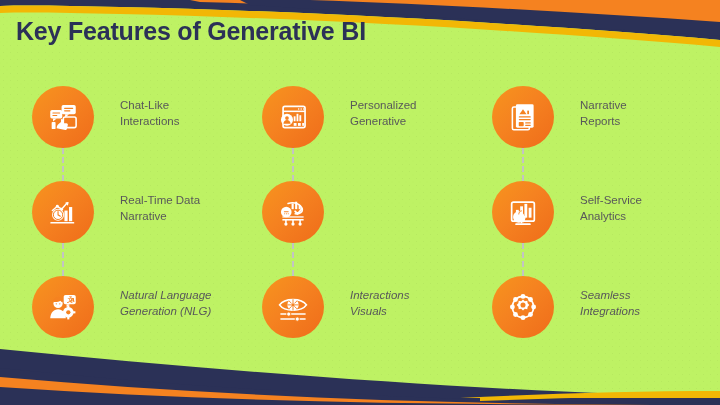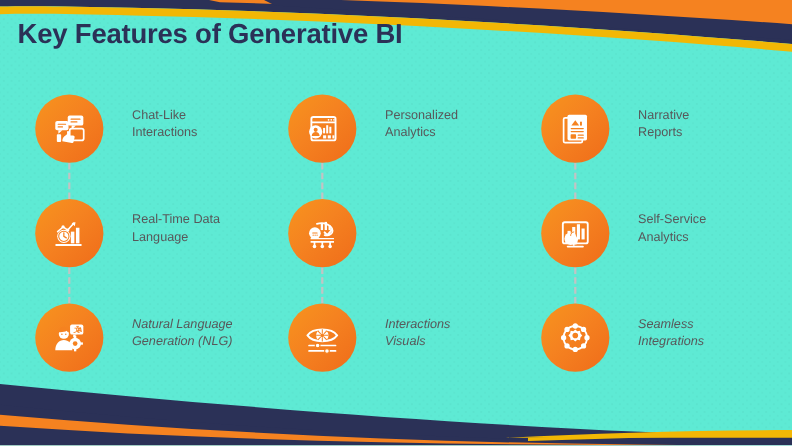--- a/index.html
+++ b/index.html
@@ -8,21 +8,21 @@
     background: #ffffff;
   }
   body {
     font-family: "Liberation Sans", sans-serif;
   }
   #slide {
     position: relative;
     width: 720px;
     height: 405px;
     overflow: hidden;
-    background: #5eead4;
+    background: #bef264;
   }
   
   #bg-texture {
     position: absolute;
     inset: 0;
     background-image:
       radial-gradient(circle, rgba(0,0,0,0.035) 0.6px, transparent 0.7px),
       radial-gradient(circle, rgba(0,0,0,0.022) 0.6px, transparent 0.7px);
     background-size: 7px 7px, 7px 7px;
     background-position: 0 0, 3.5px 3.5px;
@@ -172,21 +172,21 @@
             <path d="M27 11 L32 10 L31 15 Z" fill="#ffffff"></path>
             <rect x="26" y="22" width="4.5" height="15" fill="#ffffff"></rect>
             <rect x="32.5" y="17" width="4.5" height="20" fill="#ffffff"></rect>
             <circle cx="17" cy="28" r="8.5" fill="#ffffff"></circle>
             <circle cx="17" cy="28" r="6.6" fill="none" stroke="#f58220" stroke-width="1.4"></circle>
             <path d="M17 23.5 L17 28 L20.2 30" stroke="#f58220" stroke-width="1.6" stroke-linecap="round" fill="none"></path>
             <rect x="6" y="38" width="34" height="2.4" rx="1.2" fill="#ffffff"></rect>
           </svg>
         </div>
         <div class="feature-label">Real-Time Data
-Language</div>
+Narrative</div>
       </div>
 
       <div class="feature row-2">
         <div class="icon-circle">
           <svg viewBox="0 0 48 48" fill="none">
             <rect x="25" y="7" width="17" height="13" rx="2.5" fill="#ffffff"></rect>
             <path d="M29 20 L29 24 L33.5 20 Z" fill="#ffffff"></path>
             <text x="29.5" y="17" font-family="DejaVu Sans, sans-serif" font-size="8.5" font-weight="bold" fill="#f58220">文</text>
             <text x="34.5" y="17" font-family="DejaVu Sans, sans-serif" font-size="8" font-weight="bold" fill="#f58220">A</text>
             <path d="M32.8 9.5 L36.5 9.5" stroke="#f58220" stroke-width="1"></path>
@@ -227,21 +227,21 @@
             <rect x="33" y="21.5" width="2.6" height="8.5" fill="#ffffff"></rect>
             <rect x="25" y="32.5" width="4" height="4" fill="#ffffff"></rect>
             <rect x="31" y="32.5" width="4" height="4" fill="#ffffff"></rect>
             <rect x="37" y="32.5" width="2.5" height="4" fill="#ffffff"></rect>
             <circle cx="15.5" cy="28" r="8.5" fill="#ffffff"></circle>
             <circle cx="15.5" cy="25.5" r="2.6" fill="#f58220"></circle>
             <path d="M10.5 33.5 c0 -3.2 2.3 -5.2 5 -5.2 c2.7 0 5 2 5 5.2 z" fill="#f58220"></path>
           </svg>
         </div>
         <div class="feature-label">Personalized
-Analytics</div>
+Generative</div>
       </div>
 
       <div class="feature row-1">
         <div class="icon-circle">
           <svg viewBox="0 0 48 48" fill="none">
             <path d="M17 12 c7 -2 14 0 18 4 c3 3 3 7 0 9 c-2 1.5 -5 2 -8 1.5" stroke="#ffffff" stroke-width="2.2" fill="none" stroke-linecap="round"></path>
             <rect x="22" y="12" width="3" height="8" fill="#ffffff"></rect>
             <rect x="27" y="9.5" width="3" height="10.5" fill="#ffffff"></rect>
             <rect x="32" y="14" width="3" height="6" fill="#ffffff"></rect>
             <circle cx="14.5" cy="24" r="7.5" fill="#ffffff"></circle>

